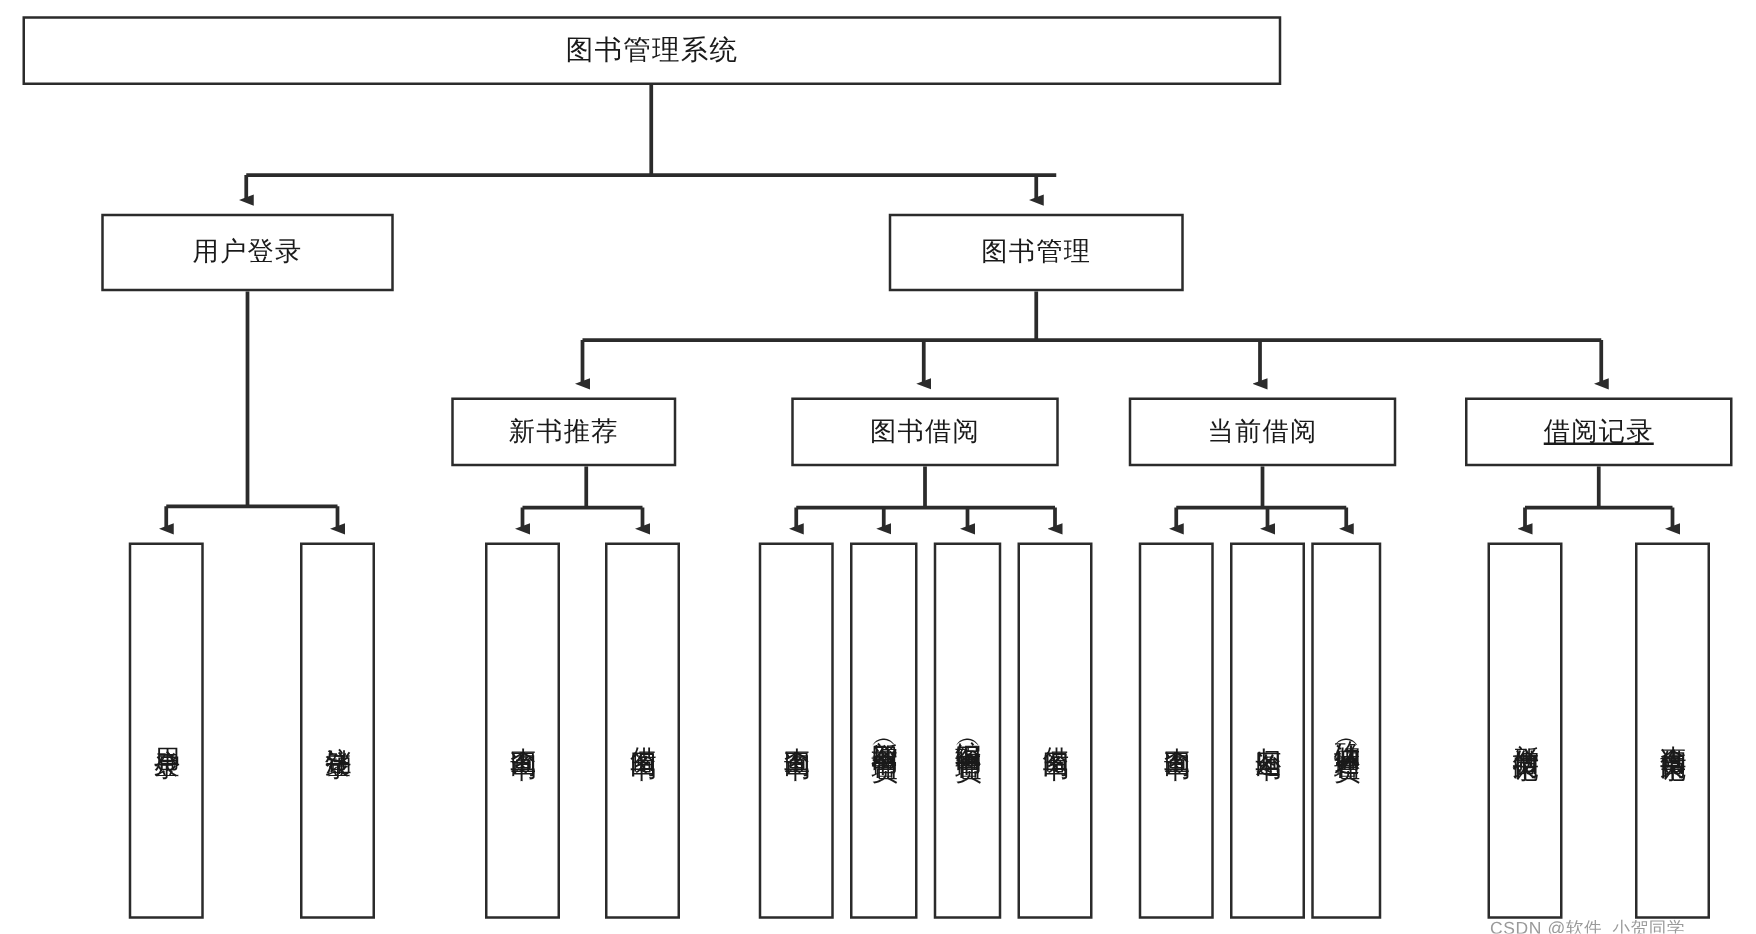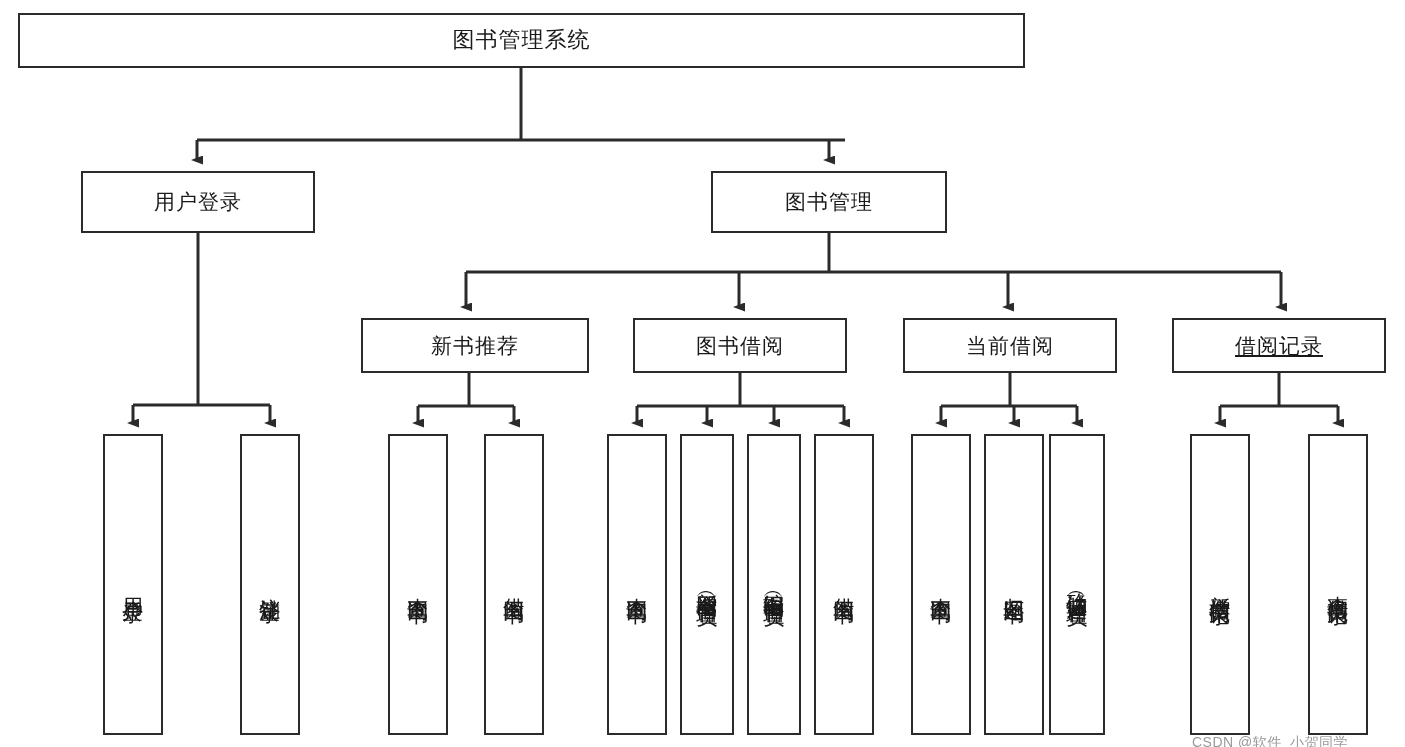--- a/index.html
+++ b/index.html
@@ -126,21 +126,21 @@
     <span>图书管理系统</span>
   </div>
 
   <div class="node horiz" style="left:81px; top:171px; width:234px; height:62px;">
     <span>用户登录</span>
   </div>
   <div class="node horiz" style="left:711px; top:171px; width:236px; height:62px;text-align:right;">
     <span>图书管理</span>
   </div>
 
-  <div class="node horiz" style="left:361px; top:318px; width:228px; height:55px;">
+  <div class="node horiz" style="left:361px; top:318px; width:180px; height:55px;">
     <span>新书推荐</span>
   </div>
   <div class="node horiz" style="left:903px; top:318px; width:214px; height:55px;">
     <span>当前借阅</span>
   </div>
   <div class="node horiz" style="left:633px; top:318px; width:214px; height:55px;">
     <span>图书借阅</span>
   </div>
   <div class="node horiz" style="left:1172px; top:318px; width:214px; height:55px;text-decoration:underline;">
     <span>借阅记录</span>

